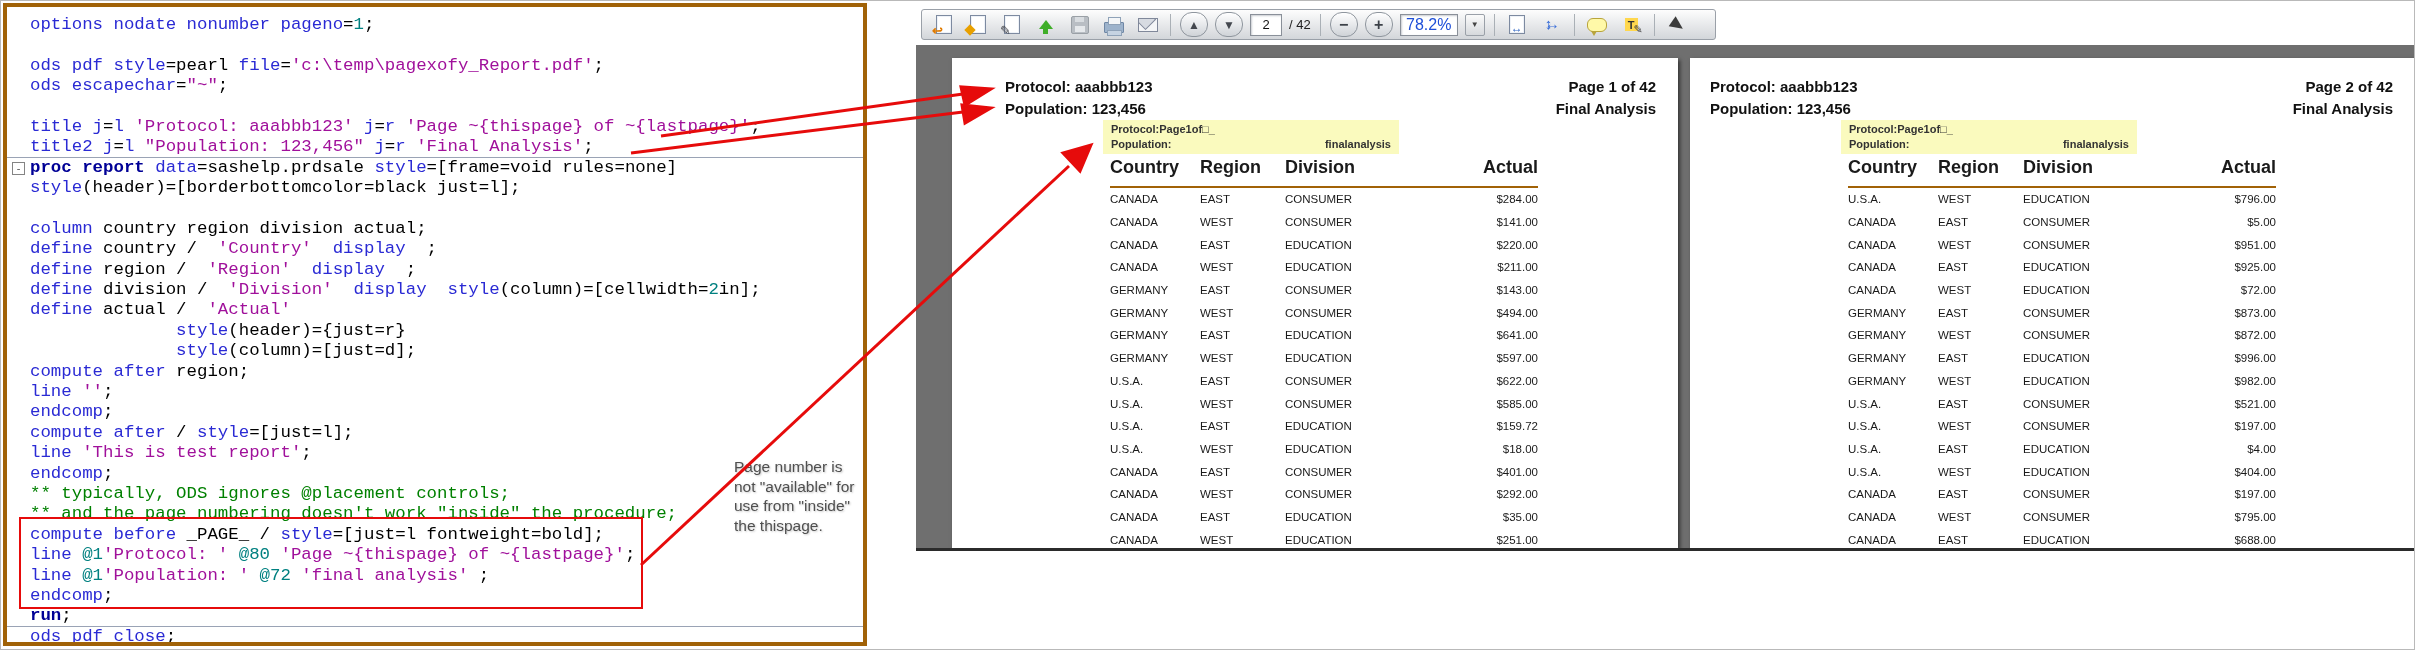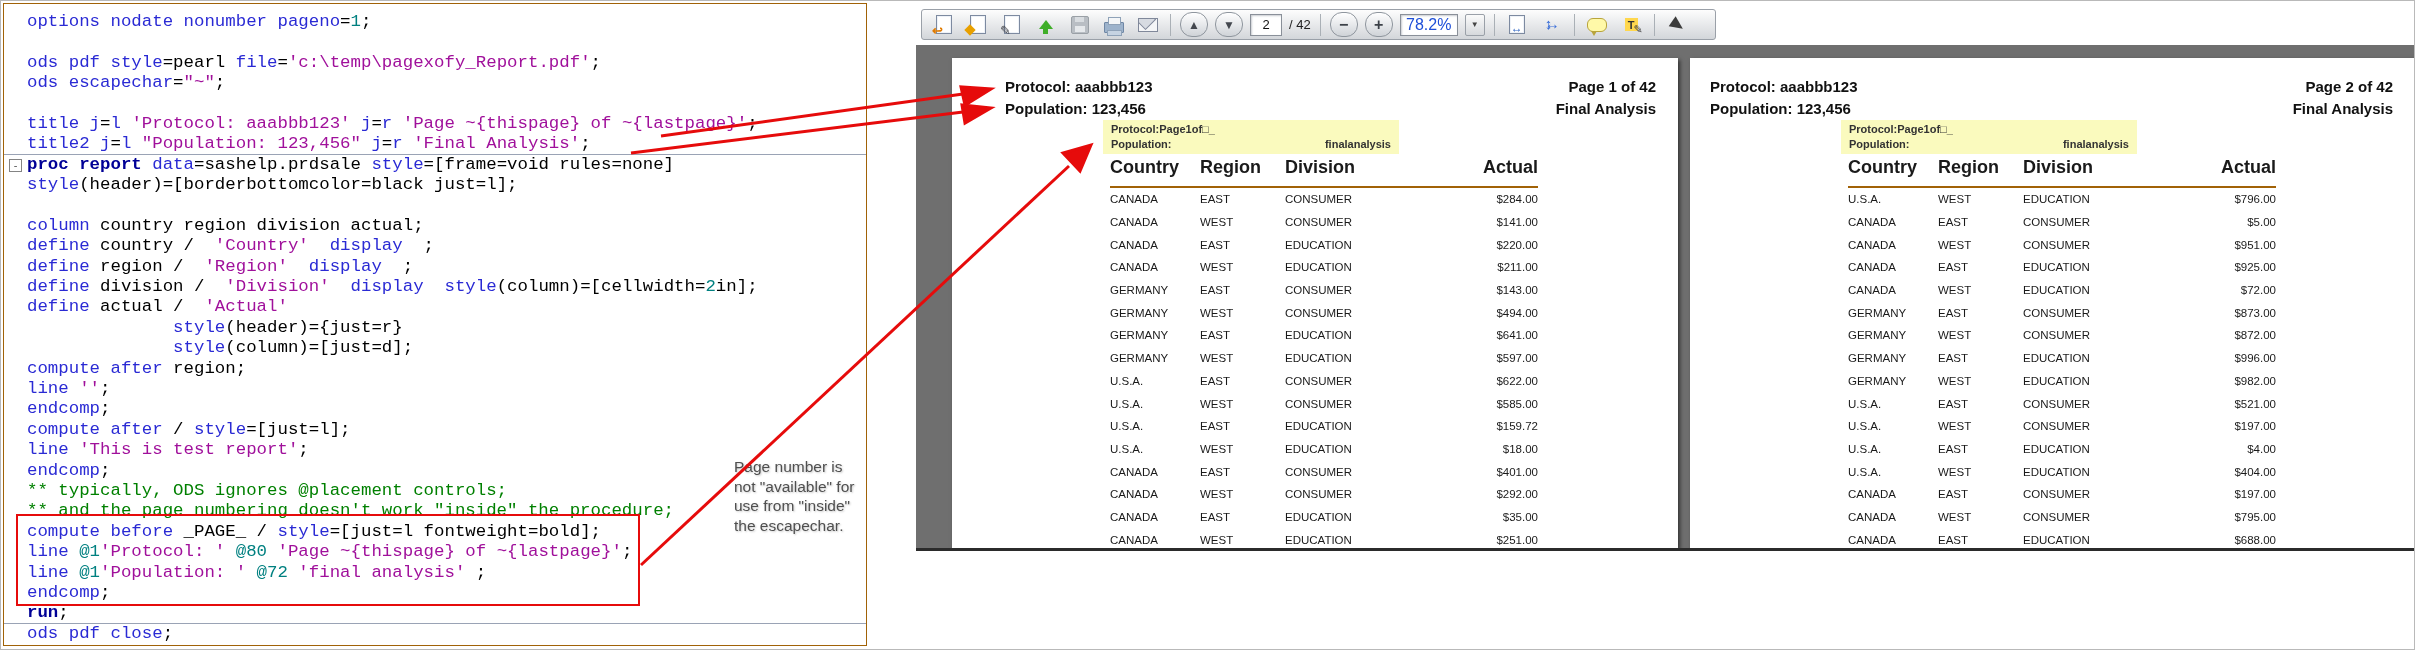--- a/index.html
+++ b/index.html
@@ -1,20 +1,20 @@
 <!DOCTYPE html>
 <html><head>
 <meta charset="utf-8">
 <style>
   html,body{margin:0;padding:0;background:#fff;}
   #canvas{position:relative;width:2415px;height:650px;background:#ffffff;overflow:hidden;
           font-family:"Liberation Sans",sans-serif;box-sizing:border-box;border:1px solid #b9b9b9;}
   
   #editor-panel{position:absolute;left:2px;top:2px;width:864px;height:643px;background:#fff;
-                border:1px solid #a16207;box-sizing:border-box;overflow:hidden;}
+                border:4px solid #a16207;box-sizing:border-box;overflow:hidden;}
   #code-lines{position:absolute;left:0;top:8px;width:100%;
               font-family:"Liberation Mono","DejaVu Sans Mono",monospace;
               font-size:17.4px;line-height:20.4px;white-space:pre;}
   .cl{height:20.4px;padding-left:23px;width:100%;box-sizing:border-box;}
   .cl.sep{border-bottom:1px solid #9aa3b5;}
   .c-kw{color:#2a2ad4;}
   .c-proc{color:#000096;font-weight:bold;}
   .c-str{color:#a0109b;}
   .c-com{color:#008000;}
   .c-num{color:#008080;}
@@ -101,21 +101,21 @@
   <div id="editor-panel">
     <div id="code-lines"><div class="cl"><span class="c-kw">options nodate nonumber pageno</span><span class="c-txt">=</span><span class="c-num">1</span><span class="c-txt">;</span></div><div class="cl">&nbsp;</div><div class="cl"><span class="c-kw">ods pdf style</span><span class="c-txt">=pearl </span><span class="c-kw">file</span><span class="c-txt">=</span><span class="c-str">'c:\temp\pagexofy_Report.pdf'</span><span class="c-txt">;</span></div><div class="cl"><span class="c-kw">ods escapechar</span><span class="c-txt">=</span><span class="c-str">"~"</span><span class="c-txt">;</span></div><div class="cl">&nbsp;</div><div class="cl"><span class="c-kw">title j</span><span class="c-txt">=</span><span class="c-kw">l </span><span class="c-str">'Protocol: aaabbb123'</span><span class="c-txt"> </span><span class="c-kw">j</span><span class="c-txt">=</span><span class="c-kw">r </span><span class="c-str">'Page ~{thispage} of ~{lastpage}'</span><span class="c-txt">;</span></div><div class="cl sep"><span class="c-kw">title2 j</span><span class="c-txt">=</span><span class="c-kw">l </span><span class="c-str">"Population: 123,456"</span><span class="c-txt"> </span><span class="c-kw">j</span><span class="c-txt">=</span><span class="c-kw">r </span><span class="c-str">'Final Analysis'</span><span class="c-txt">;</span></div><div class="cl"><span class="c-proc">proc report </span><span class="c-kw">data</span><span class="c-txt">=sashelp.prdsale </span><span class="c-kw">style</span><span class="c-txt">=[frame=void rules=none]</span></div><div class="cl"><span class="c-kw">style</span><span class="c-txt">(header)=[borderbottomcolor=black just=l];</span></div><div class="cl">&nbsp;</div><div class="cl"><span class="c-kw">column</span><span class="c-txt"> country region division actual;</span></div><div class="cl"><span class="c-kw">define</span><span class="c-txt"> country /  </span><span class="c-str">'Country'</span><span class="c-txt">  </span><span class="c-kw">display</span><span class="c-txt">  ;</span></div><div class="cl"><span class="c-kw">define</span><span class="c-txt"> region /  </span><span class="c-str">'Region'</span><span class="c-txt">  </span><span class="c-kw">display</span><span class="c-txt">  ;</span></div><div class="cl"><span class="c-kw">define</span><span class="c-txt"> division /  </span><span class="c-str">'Division'</span><span class="c-txt">  </span><span class="c-kw">display</span><span class="c-txt">  </span><span class="c-kw">style</span><span class="c-txt">(column)=[cellwidth=</span><span class="c-num">2</span><span class="c-txt">in];</span></div><div class="cl"><span class="c-kw">define</span><span class="c-txt"> actual /  </span><span class="c-str">'Actual'</span></div><div class="cl"><span class="c-txt">              </span><span class="c-kw">style</span><span class="c-txt">(header)={just=r}</span></div><div class="cl"><span class="c-txt">              </span><span class="c-kw">style</span><span class="c-txt">(column)=[just=d];</span></div><div class="cl"><span class="c-kw">compute after</span><span class="c-txt"> region;</span></div><div class="cl"><span class="c-kw">line</span><span class="c-txt"> </span><span class="c-str">''</span><span class="c-txt">;</span></div><div class="cl"><span class="c-kw">endcomp</span><span class="c-txt">;</span></div><div class="cl"><span class="c-kw">compute after</span><span class="c-txt"> / </span><span class="c-kw">style</span><span class="c-txt">=[just=l];</span></div><div class="cl"><span class="c-kw">line</span><span class="c-txt"> </span><span class="c-str">'This is test report'</span><span class="c-txt">;</span></div><div class="cl"><span class="c-kw">endcomp</span><span class="c-txt">;</span></div><div class="cl"><span class="c-com">** typically, ODS ignores @placement controls;</span></div><div class="cl"><span class="c-com">** and the page numbering doesn't work "inside" the procedure;</span></div><div class="cl"><span class="c-kw">compute before</span><span class="c-txt"> _PAGE_ / </span><span class="c-kw">style</span><span class="c-txt">=[just=l fontweight=bold];</span></div><div class="cl"><span class="c-kw">line</span><span class="c-txt"> </span><span class="c-num">@1</span><span class="c-str">'Protocol: '</span><span class="c-txt"> </span><span class="c-num">@80</span><span class="c-txt"> </span><span class="c-str">'Page ~{thispage} of ~{lastpage}'</span><span class="c-txt">;</span></div><div class="cl"><span class="c-kw">line</span><span class="c-txt"> </span><span class="c-num">@1</span><span class="c-str">'Population: '</span><span class="c-txt"> </span><span class="c-num">@72</span><span class="c-txt"> </span><span class="c-str">'final analysis'</span><span class="c-txt"> ;</span></div><div class="cl"><span class="c-kw">endcomp</span><span class="c-txt">;</span></div><div class="cl sep"><span class="c-proc">run</span><span class="c-txt">;</span></div><div class="cl"><span class="c-kw">ods pdf close</span><span class="c-txt">;</span></div></div>
     <div id="fold-icon">-</div>
     <div id="highlight-box"></div>
   </div>
 
   <div id="annotation-text">
       <div>Page number is</div>
       <div>not "available" for</div>
       <div>use from "inside"</div>
-      <div>the escapechar.</div>
+      <div>the thispage.</div>
     </div>
 
   <div id="pdf-window">
 
     <div id="pdf-toolbar">
       <div class="tb-btn">
           <div class="ic-page"></div>
           <div class="ic-accent swoosh">↩</div>
         </div>
       <div class="tb-btn">

